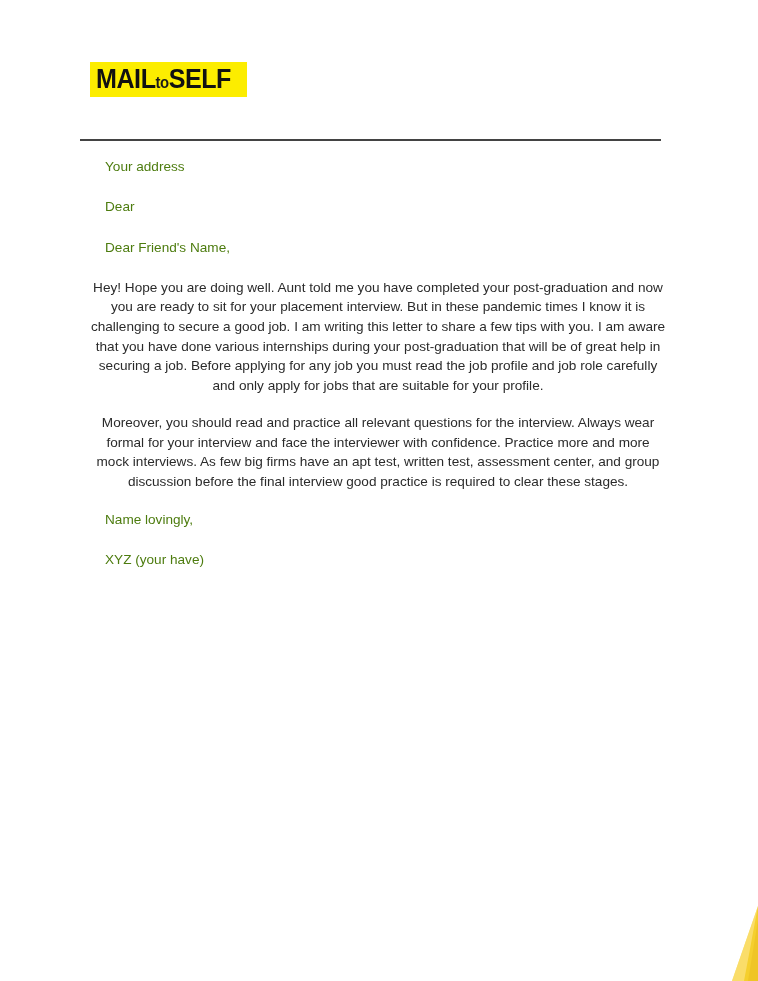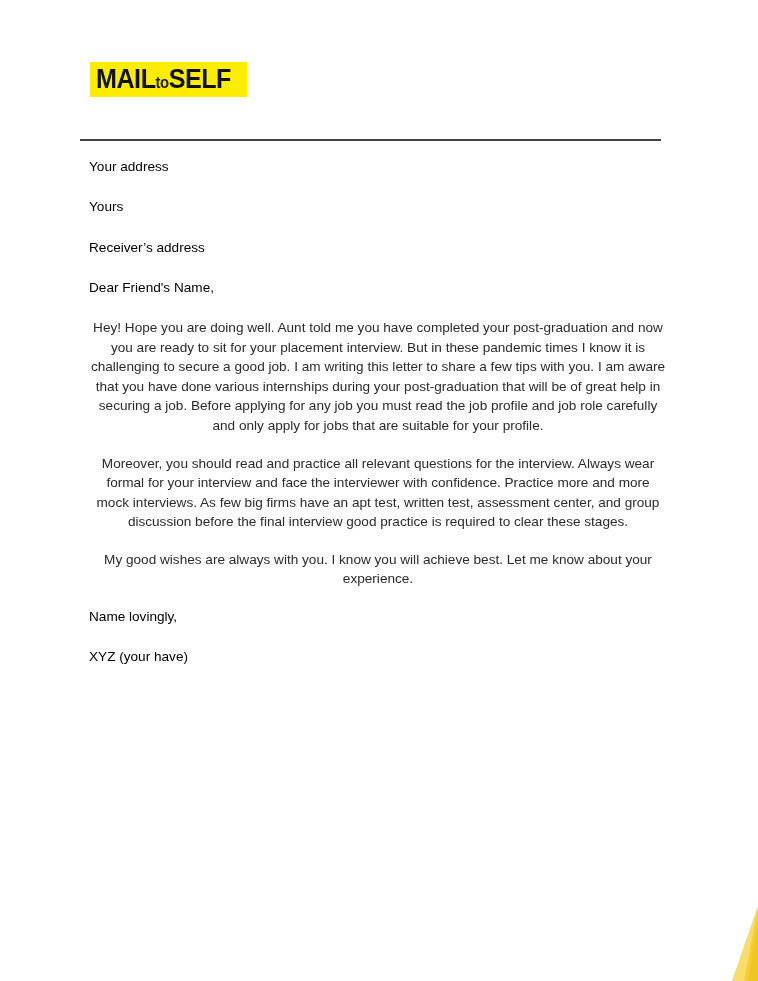--- a/index.html
+++ b/index.html
@@ -66,23 +66,23 @@
 
   
   .letter {
     position: absolute;
     left: 89px;
     top: 157px;
     width: 578px;
   }
   .line {
     font-size: 13.6px;
-    color: #000000;
+    color: #4d7c0f;
     line-height: 1.42;
-    margin: 0 0 21px 0;
+    margin: 0 0 21px 16px;
   }
   .para {
     font-size: 13.6px;
     color: #2b2b2b;
     line-height: 1.44;
     margin: 0 0 18px 0;
     text-align: center;
   }
   .para:last-child { margin-bottom: 0; }
   .gap-before { margin-top: 9px; }
@@ -108,31 +108,29 @@
       <span class="logo-text"><span class="logo-main">MAIL</span><span class="logo-to">to</span><span class="logo-main">SELF</span></span>
     </span>
   </div>
 
   <div class="divider"></div>
 
   <div class="letter">
 
     <p class="line">Your address</p>
 
-    <p class="line">Yours</p>
+    <p class="line">Dear</p>
 
-    <p class="line">Receiver’s address</p>
 
     <p class="line">Dear Friend's Name,</p>
 
     <p class="para gap-before">Hey! Hope you are doing well. Aunt told me you have completed your post-graduation and now you are ready to sit for your placement interview. But in these pandemic times I know it is challenging to secure a good job. I am writing this letter to share a few tips with you. I am aware that you have done various internships during your post-graduation that will be of great help in securing a job. Before applying for any job you must read the job profile and job role carefully and only apply for jobs that are suitable for your profile.</p>
 
     <p class="para">Moreover, you should read and practice all relevant questions for the interview. Always wear formal for your interview and face the interviewer with confidence. Practice more and more mock interviews. As few big firms have an apt test, written test, assessment center, and group discussion before the final interview good practice is required to clear these stages.</p>
 
-    <p class="para">My good wishes are always with you. I know you will achieve best. Let me know about your experience.</p>
 
     <p class="line" style="margin-top:15px;">Name lovingly,</p>
 
     <p class="line">XYZ (your have)</p>
   </div>
 
   <div class="corner-deco">
     <svg width="70" height="95" viewBox="0 0 70 95">
       <polygon points="70,20 70,95 44,95" fill="#f5cf2e"></polygon>
       <polygon points="70,20 56,95 44,95" fill="#fde99a" opacity="0.55"></polygon>

